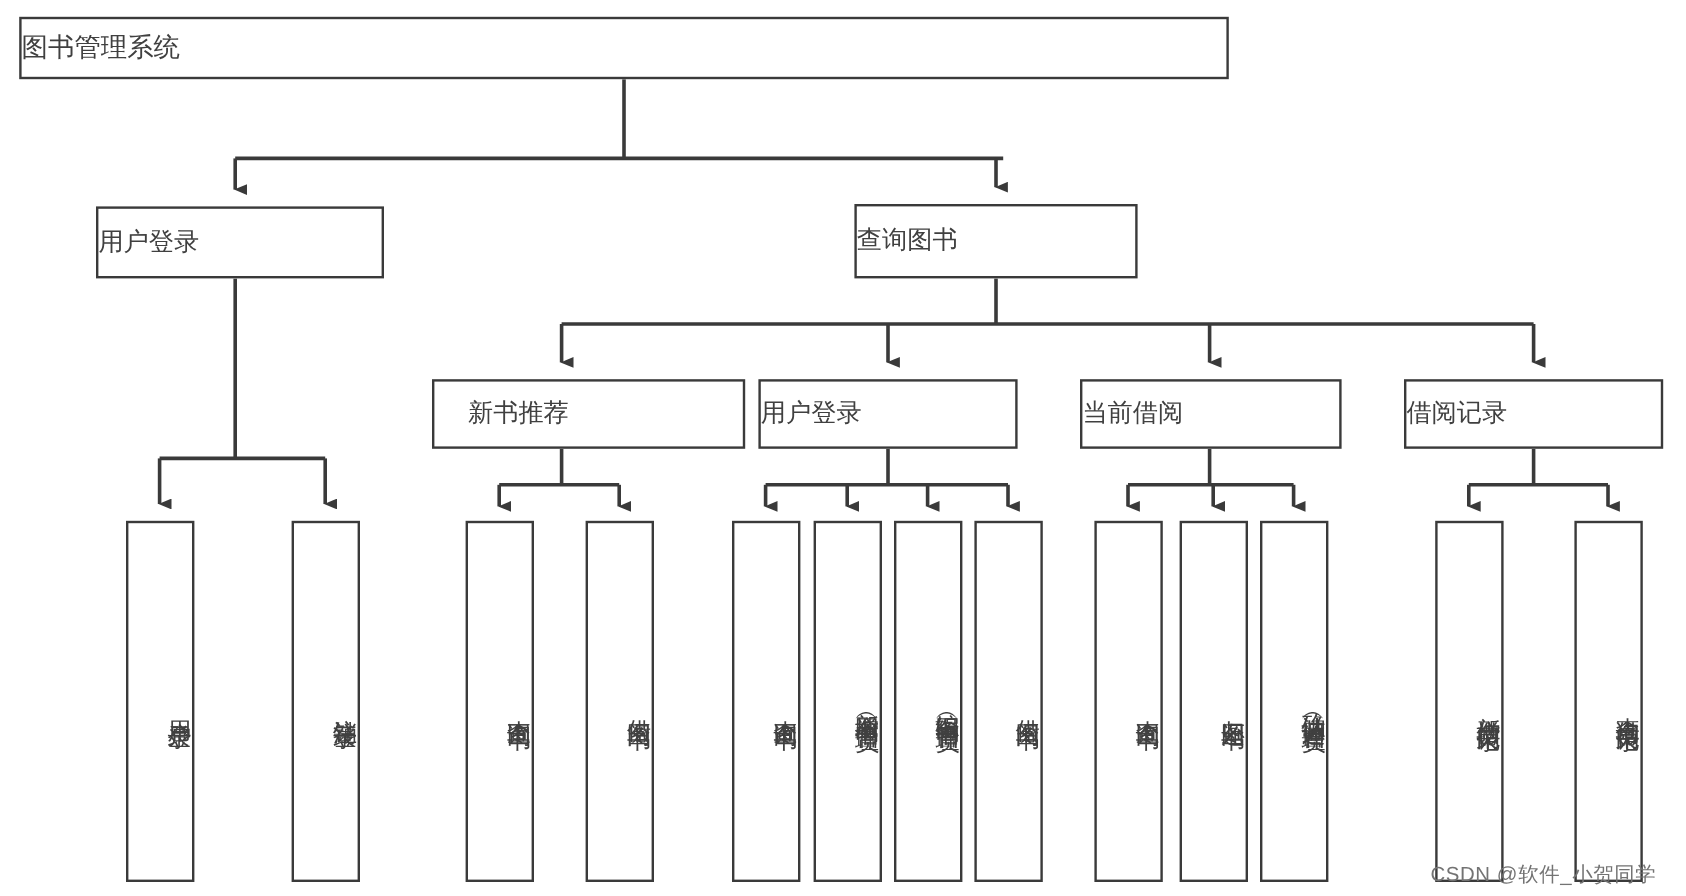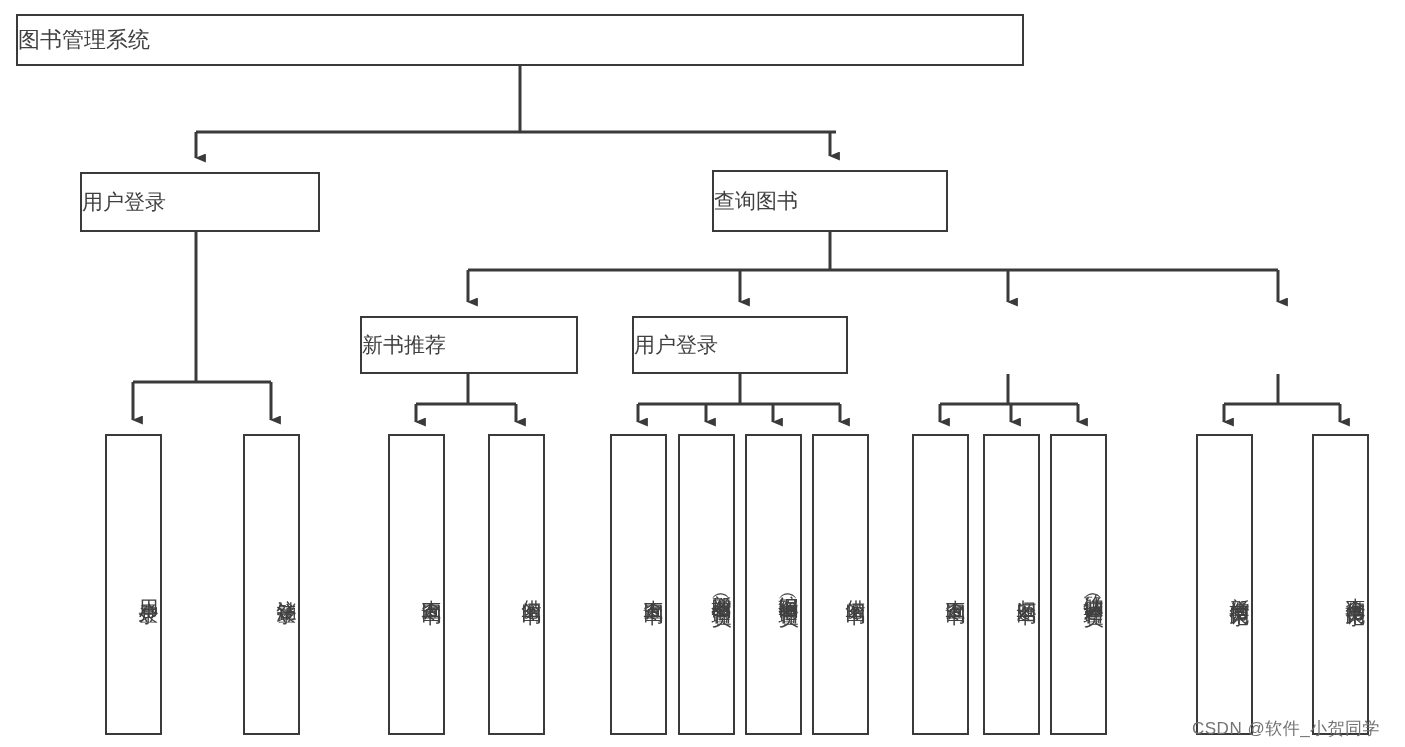--- a/index.html
+++ b/index.html
@@ -116,25 +116,31 @@
     <span class="label">图书管理系统</span>
   </div>
 
   <div class="node horizontal" style="left:80px; top:172px; width:240px; height:60px;">
     <span class="label">用户登录</span>
   </div>
   <div class="node horizontal" style="left:712px; top:170px; width:236px; height:62px;">
     <span class="label">查询图书</span>
   </div>
 
-  <div class="node horizontal" style="left:360px; top:316px; width:218px; height:58px;">
+  <div class="node horizontal" style="left:360px; top:316px; width:261px; height:58px;padding-left:28px;">
     <span class="label">新书推荐</span>
   </div>
   <div class="node horizontal" style="left:632px; top:316px; width:216px; height:58px;">
     <span class="label">用户登录</span>
+  </div>
+  <div class="node horizontal" style="left:900px; top:316px; width:218px; height:58px;">
+    <span class="label">当前借阅</span>
+  </div>
+  <div class="node horizontal" style="left:1170px; top:316px; width:216px; height:58px;">
+    <span class="label">借阅记录</span>
   </div>
 
   <div class="node vertical" style="left:105px; top:434px; width:57px; height:301px;">
     <span class="label">用户登录</span>
   </div>
   <div class="node vertical" style="left:243px; top:434px; width:57px; height:301px;">
     <span class="label">注销登录</span>
   </div>
   <div class="node vertical" style="left:388px; top:434px; width:57px; height:301px;">
     <span class="label">查询图书</span>

